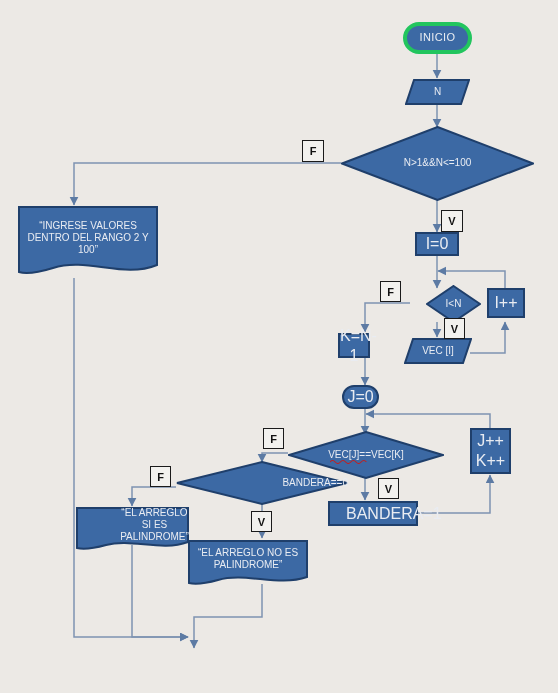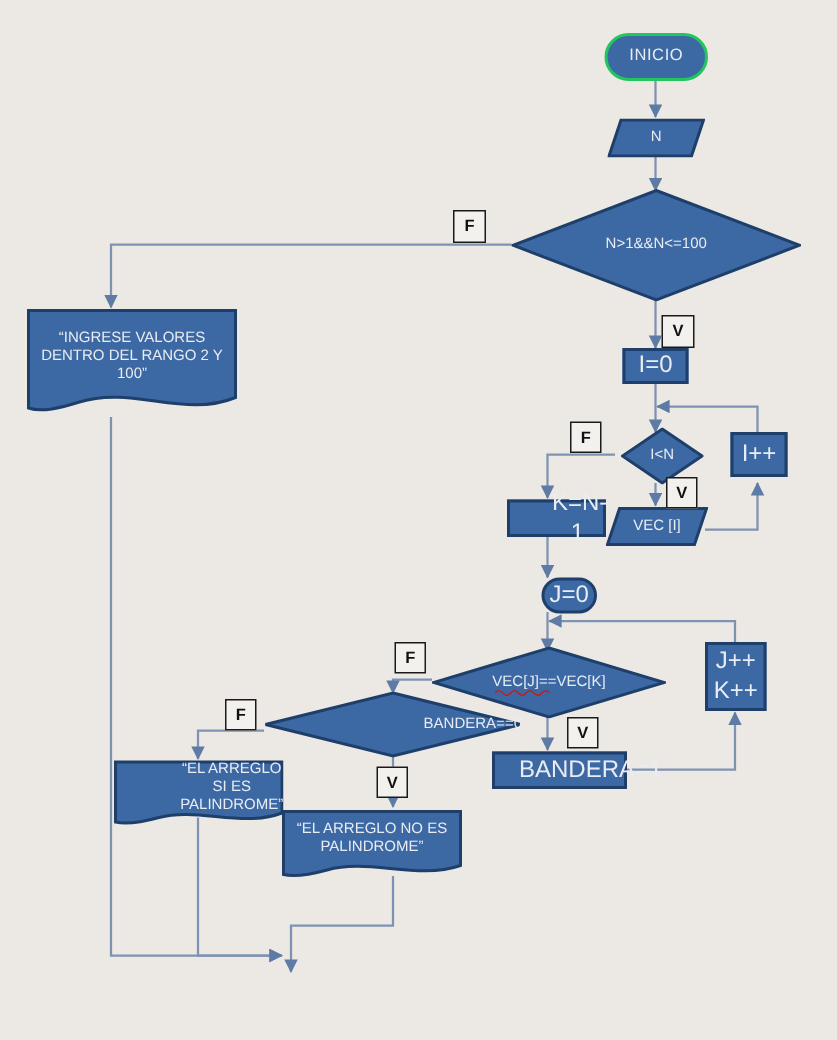--- a/index.html
+++ b/index.html
@@ -37,21 +37,21 @@
   }
   .node .txt {
     display: block;
     width: 100%;
     line-height: 1.22;
     white-space: pre-line;
   }
   
   .terminator {
     background: #3c69a4;
-    border: 2px solid #22c55e;
+    border: 4px solid #22c55e;
     border-radius: 17px;
     font-size: 11px;
     letter-spacing: 0.4px;
   }
   
   .process {
     background: #3c69a4;
     border: 2px solid #1f3f6b;
     font-size: 16px;
   }
@@ -197,43 +197,43 @@
     </svg>
     <span class="txt">“INGRESE VALORES
 DENTRO DEL RANGO 2 Y
 100”</span>
   </div>
 
   <div class="node process" style="left:415px; top:232px; width:44px; height:24px;">
     <span class="txt">I=0</span>
   </div>
 
-  <div class="node decision" style="left:414px; top:285px; width:55px; height:38px;">
+  <div class="node decision" style="left:426px; top:285px; width:55px; height:38px;">
     <svg width="55" height="38" viewBox="0 0 55 38">
       <polygon points="27.5,1 54,19 27.5,37 1,19" fill="#3c69a4" stroke="#1f3f6b" stroke-width="2"></polygon>
     </svg>
     <span class="txt">I&lt;N</span>
   </div>
 
   <div class="node process" style="left:487px; top:288px; width:38px; height:30px;">
     <span class="txt">I++</span>
   </div>
 
   <div class="node io" style="left:404px; top:338px; width:68px; height:26px;">
     <svg width="68" height="26" viewBox="0 0 68 26">
       <polygon points="9,1 67,1 59,25 1,25" fill="#3c69a4" stroke="#1f3f6b" stroke-width="2"></polygon>
     </svg>
     <span class="txt">VEC [I]</span>
   </div>
 
-  <div class="node process" style="left:338px; top:333px; width:66px; height:25px;padding-left:28px;">
+  <div class="node process" style="left:338px; top:333px; width:32px; height:25px;">
     <span class="txt">K=N-1</span>
   </div>
 
-  <div class="node process" style="left:361px; top:385px; width:37px; height:24px;border-radius:12px;">
+  <div class="node process" style="left:342px; top:385px; width:37px; height:24px;border-radius:12px;">
     <span class="txt">J=0</span>
   </div>
 
   <div class="node decision" style="left:288px; top:431px; width:156px; height:48px;">
     <svg width="156" height="48" viewBox="0 0 156 48">
       <polygon points="78,1 155,24 78,47 1,24" fill="#3c69a4" stroke="#1f3f6b" stroke-width="2"></polygon>
     </svg>
     <span class="txt">VEC[J]==VEC[K]</span>
   </div>
   <svg class="squiggle" style="left:330px; top:459px;" width="42" height="5" viewBox="0 0 42 5">

